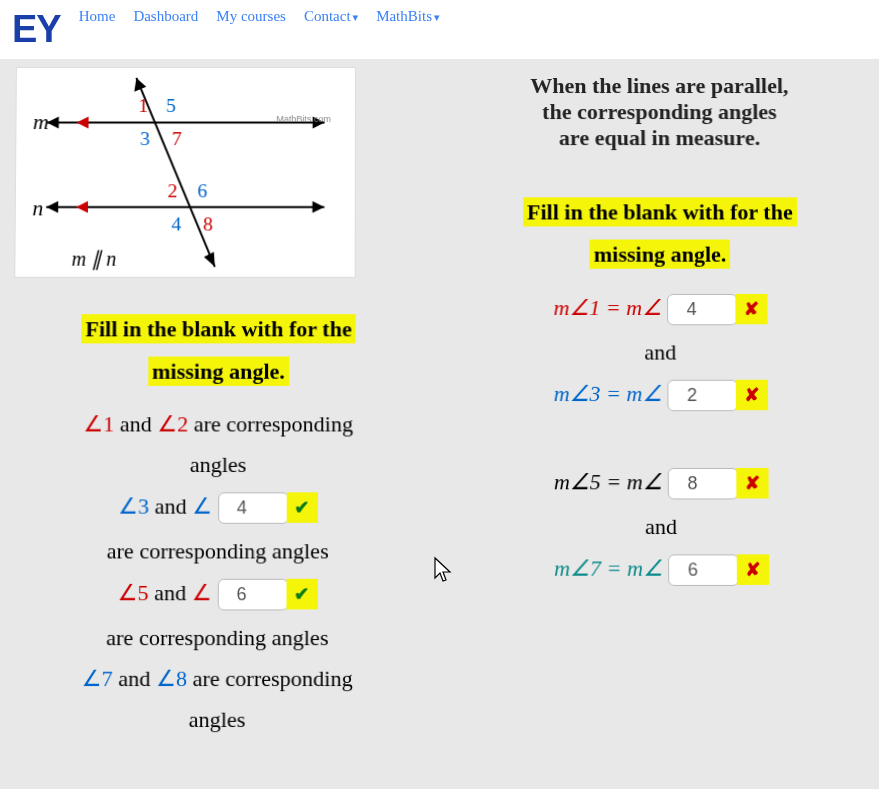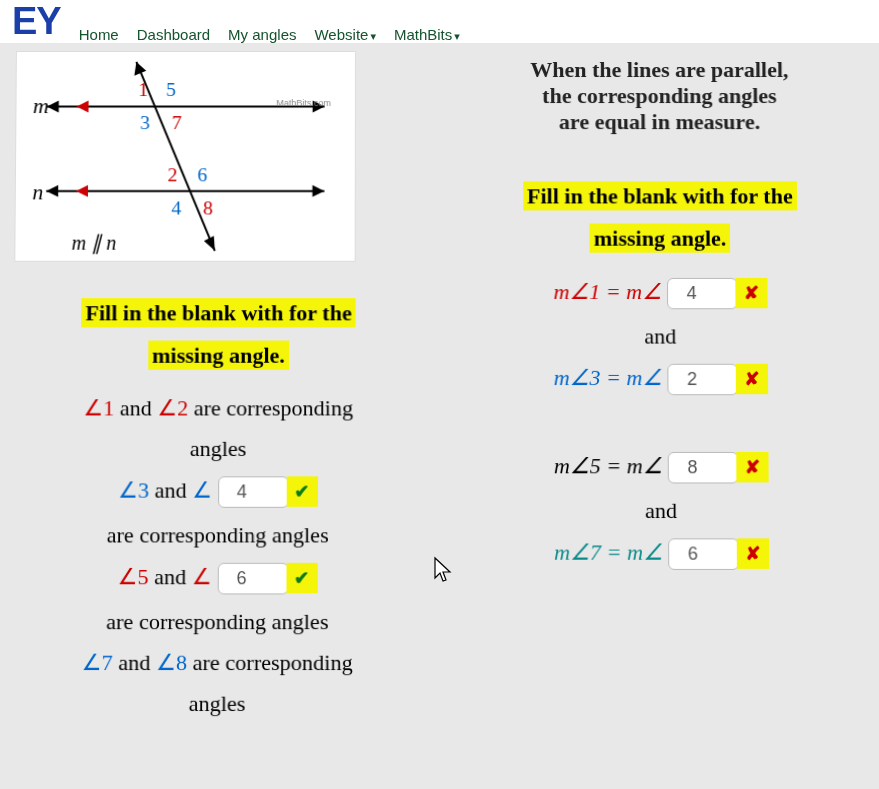--- a/index.html
+++ b/index.html
@@ -6,37 +6,37 @@
     body {
       font-family: Georgia, 'Times New Roman', serif;
       background: #e8e8e8;
       width: 879px;
       height: 789px;
       overflow: hidden;
       position: relative;
     }
     .topbar {
       display: flex;
-      align-items: flex-end;
+      align-items: flex-start;
       gap: 18px;
-      padding: 0 12px;
+      padding: 8px 12px;
       background: #fff;
       font-family: Arial, sans-serif;
       color: #333;
       position: relative;
       z-index: 5;
     }
     .brand {
       font-size: 38px;
       font-weight: 900;
       color: #1a3fa8;
       letter-spacing: -1px;
       font-family: Arial, sans-serif;
     }
-    .nav-link { font-size: 15px; color: #14532d; cursor: pointer; }
+    .nav-link { font-size: 15px; color: #3b82f6; cursor: pointer; font-family: Liberation Serif, serif; }
     .nav-chevron { font-size: 11px; margin-left: 2px; }
     .content {
       display: flex;
       gap: 20px;
       padding: 0 10px;
       transform: perspective(1400px) rotateX(1.5deg);
       transform-origin: top center;
     }
     .col { flex: 1; padding: 8px 6px; }
     .diagram {
@@ -121,23 +121,23 @@
       right: 24px; top: 46px;
     }
   </style>
 </head>
 <body>
 
 <div class="topbar">
   <span class="brand">EY</span>
   <span class="nav-link">Home</span>
   <span class="nav-link">Dashboard</span>
-  <span class="nav-link">My angles</span>
+  <span class="nav-link">My courses</span>
   <span class="nav-link">
-    <span>Website</span><span class="nav-chevron">▾</span>
+    <span>Contact</span><span class="nav-chevron">▾</span>
   </span>
   <span class="nav-link">
     <span>MathBits</span><span class="nav-chevron">▾</span>
   </span>
 </div>
 
 <div class="content">
 
   <div class="col">
 

